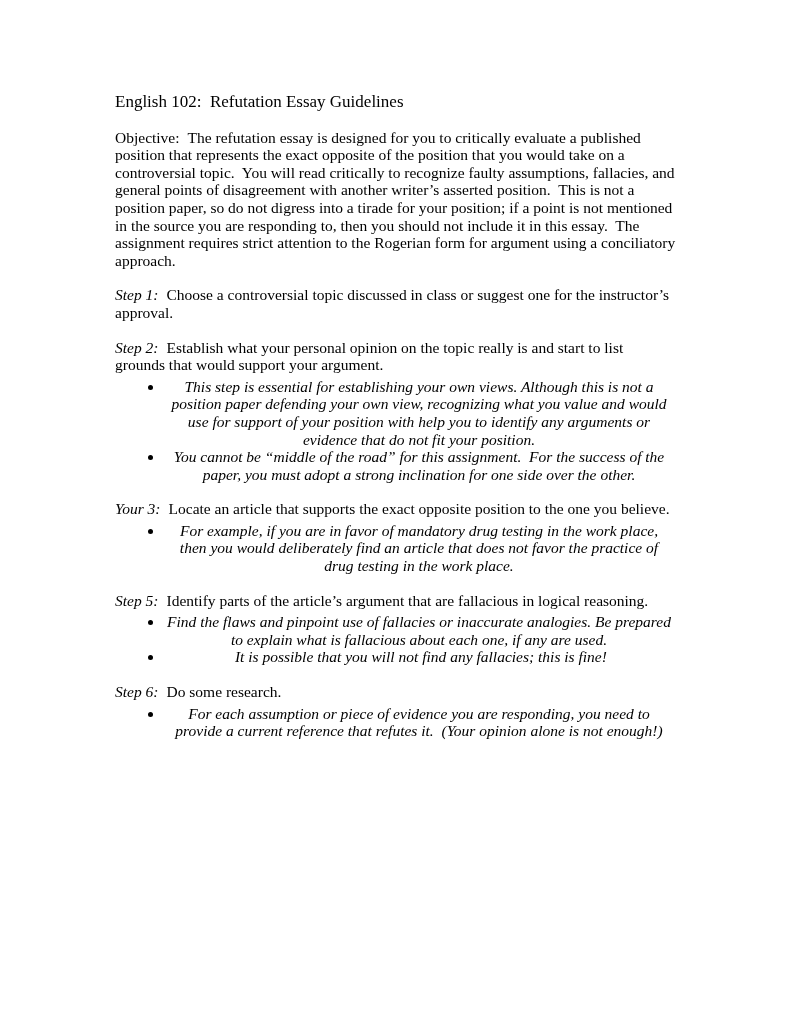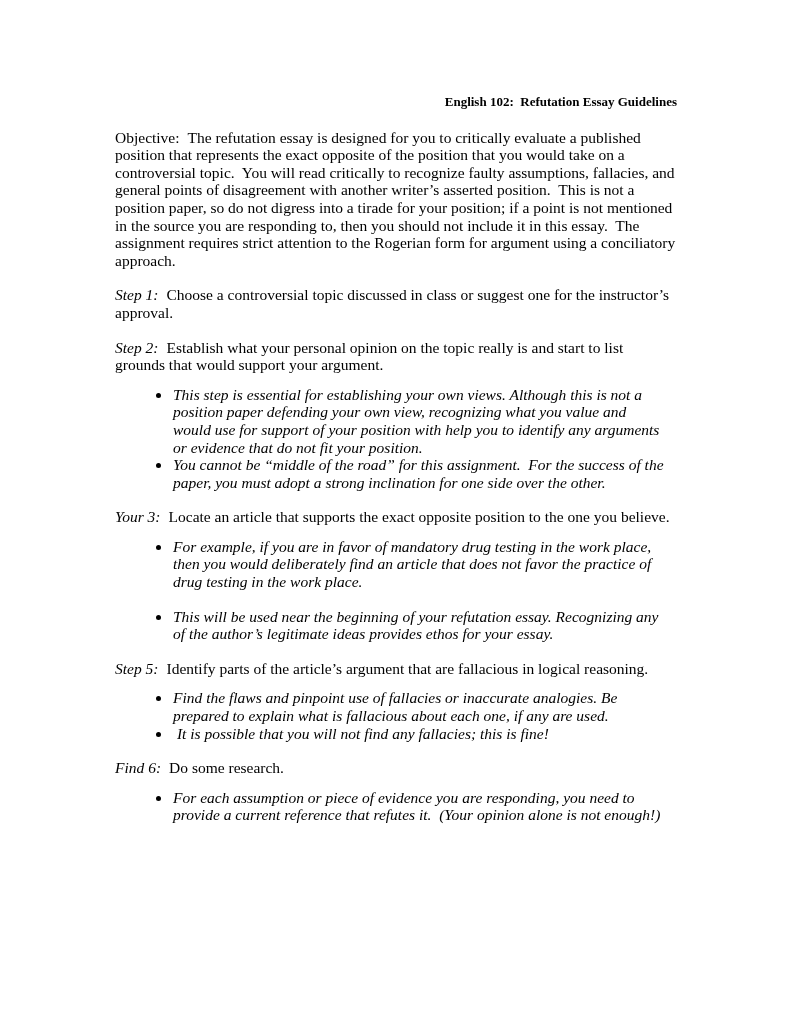--- a/index.html
+++ b/index.html
@@ -11,43 +11,44 @@
     font-family: "Liberation Serif", "DejaVu Serif", serif;
   }
   .page {
     box-sizing: border-box;
     width: 791px;
     height: 1024px;
     padding: 93px 114px 40px 115px;
     overflow: hidden;
   }
   .doc-title {
-    font-size: 13px;
+    font-size: 17px;
     line-height: 17.6px;
-    font-weight: bold;
-    text-align: right;
+    font-weight: normal;
+    text-align: left;
     margin: 0 0 18px 0;
     white-space: pre-wrap;
   }
   .doc-section { margin: 0 0 17px 0; }
   .doc-section:last-child { margin-bottom: 0; }
   .section-paragraph {
     margin: 0;
     font-size: 15.5px;
     line-height: 17.6px;
     white-space: pre-wrap;
   }
   .step-label { font-weight: normal; margin-right: 8px; }
   .step-label.bold { font-style: normal; }
   .step-label.bold-italic { font-style: italic; }
   .bullet-list {
-    margin: 12px;
+    margin: 4px;
     padding: 0 0 0 45px;
     list-style: disc outside;
     font-style: italic;
+    text-align: center;
   }
   .bullet-list li {
     font-size: 15.5px;
     line-height: 17.6px;
     white-space: pre-wrap;
     padding-left: 1px;
   }
 </style>
 </head>
 <body>
@@ -74,33 +75,30 @@
   </section>
 
   <section class="doc-section">
     <p class="section-paragraph"><span class="step-label bold-italic">Your 3:</span><span class="step-text">Locate an article that supports the exact opposite position to the one you believe.</span></p>
     <ul class="bullet-list">
           <li>For example, if you are in favor of mandatory drug testing in the work place, then you would deliberately find an article that does not favor the practice of drug testing in the work place.</li>
         </ul>
   </section>
 
   <section class="doc-section">
-    <ul class="bullet-list">
-          <li>This will be used near the beginning of your refutation essay. Recognizing any of the author’s legitimate ideas provides ethos for your essay.</li>
-        </ul>
   </section>
 
   <section class="doc-section">
     <p class="section-paragraph"><span class="step-label bold-italic">Step 5:</span><span class="step-text">Identify parts of the article’s argument that are fallacious in logical reasoning.</span></p>
     <ul class="bullet-list">
           <li>Find the flaws and pinpoint use of fallacies or inaccurate analogies. Be prepared to explain what is fallacious about each one, if any are used.</li>
           <li> It is possible that you will not find any fallacies; this is fine!</li>
         </ul>
   </section>
 
   <section class="doc-section">
-    <p class="section-paragraph"><span class="step-label bold-italic">Find 6:</span><span class="step-text">Do some research.</span></p>
+    <p class="section-paragraph"><span class="step-label bold-italic">Step 6:</span><span class="step-text">Do some research.</span></p>
     <ul class="bullet-list">
           <li>For each assumption or piece of evidence you are responding, you need to provide a current reference that refutes it.  (Your opinion alone is not enough!)</li>
         </ul>
   </section>
 </div>
 </main>
 
 </body></html>

